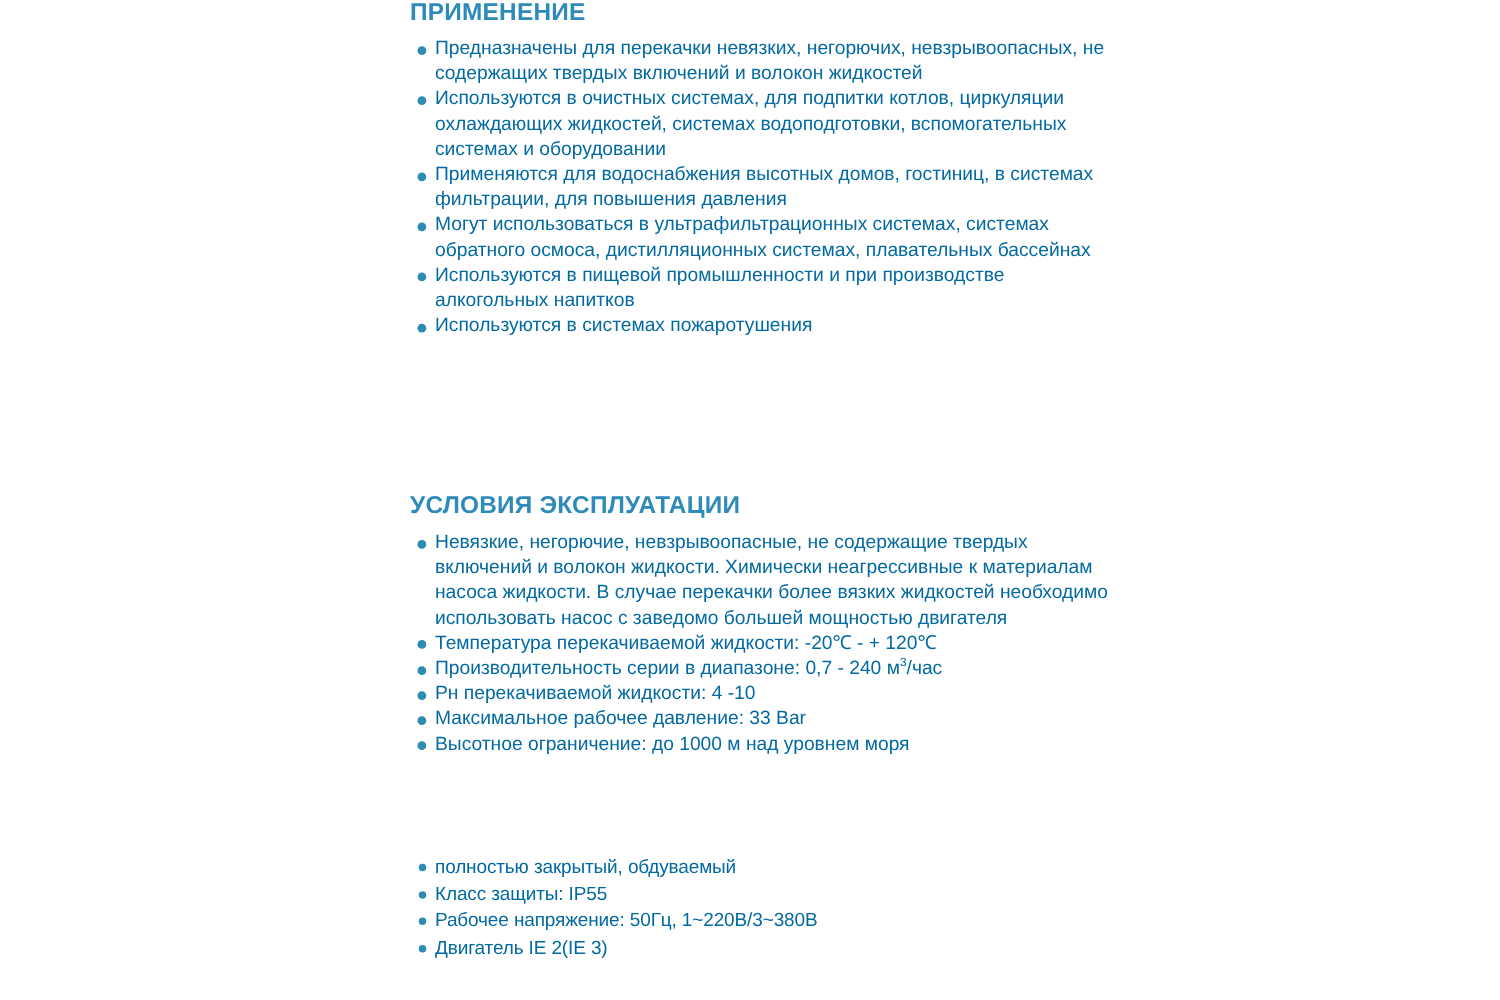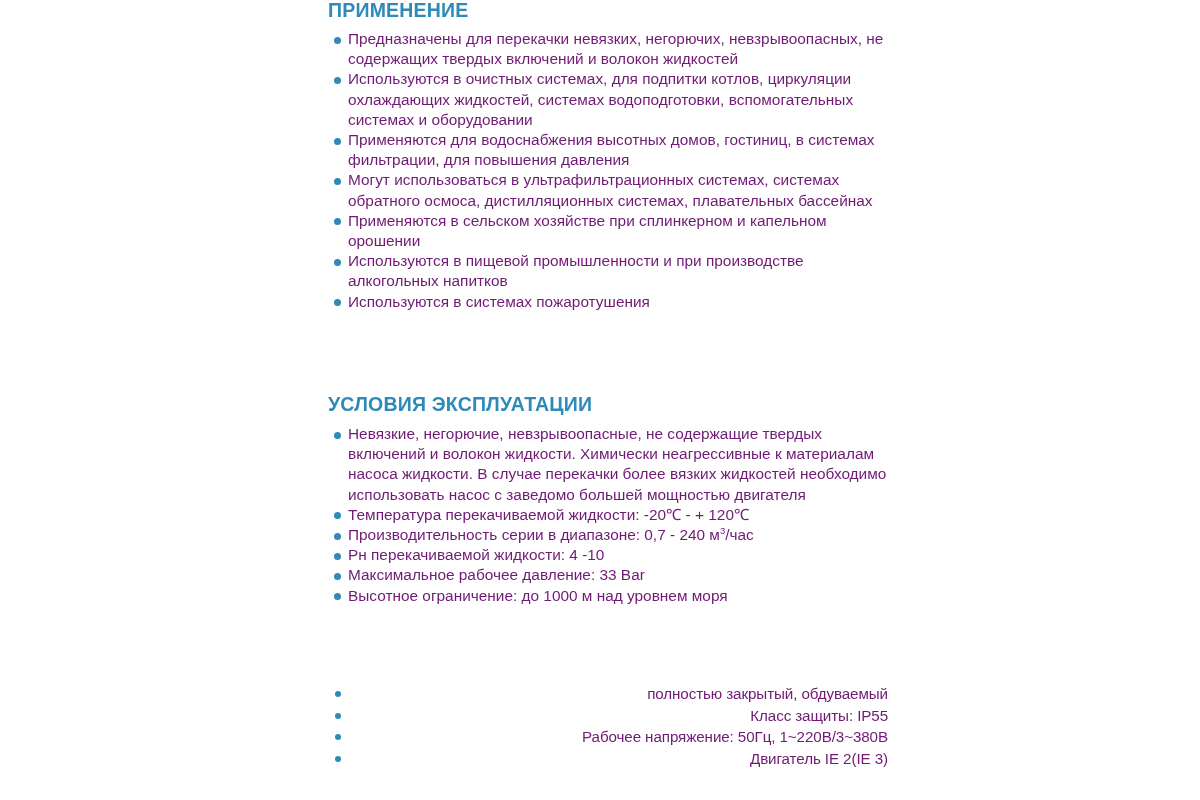--- a/index.html
+++ b/index.html
@@ -53,40 +53,39 @@
   ul.bullets {
     list-style: none;
     margin: 0;
     padding: 0;
   }
   ul.bullets > li {
     position: relative;
     padding-left: 20px;
     font-size: 15.4px;
     line-height: 20.2px;
-    color: #701a75;
+    color: #0369a1;
     margin: 0 0 0 0;
   }
   ul.bullets > li::before {
     content: "";
     position: absolute;
     left: 6px;
     top: 7.5px;
     width: 7px;
     height: 7px;
     border-radius: 50%;
     background: #2d8bb4;
   }
 
   
   ul.bullets.motor > li {
     font-size: 15.2px;
     line-height: 21.6px;
     letter-spacing: -0.1px;
-    text-align: right;
   }
   ul.bullets.motor > li::before {
     width: 6px;
     height: 6px;
     top: 8px;
     left: 6.5px;
   }
 
   sup {
     font-size: 0.62em;
@@ -111,21 +110,20 @@
   <div class="content-column">
 
     <section id="sec-application">
       <h2 class="section-heading caps">ПРИМЕНЕНИЕ</h2>
       <div class="list-wrap">
         <ul class="bullets">
           <li>Предназначены для перекачки невязких, негорючих, невзрывоопасных, не содержащих твердых включений и волокон жидкостей</li>
           <li>Используются в очистных системах, для подпитки котлов, циркуляции охлаждающих жидкостей, системах водоподготовки, вспомогательных системах и оборудовании</li>
           <li>Применяются для водоснабжения высотных домов, гостиниц, в системах фильтрации, для повышения давления</li>
           <li>Могут использоваться в ультрафильтрационных системах, системах обратного осмоса, дистилляционных системах, плавательных бассейнах</li>
-          <li>Применяются в сельском хозяйстве при сплинкерном и капельном орошении</li>
           <li>Используются в пищевой промышленности и при производстве алкогольных напитков</li>
           <li>Используются в системах пожаротушения</li>
         </ul>
       </div>
     </section>
 
     <section id="sec-conditions">
       <h2 class="section-heading caps">УСЛОВИЯ ЭКСПЛУАТАЦИИ</h2>
       <div class="list-wrap">
         <ul class="bullets">

